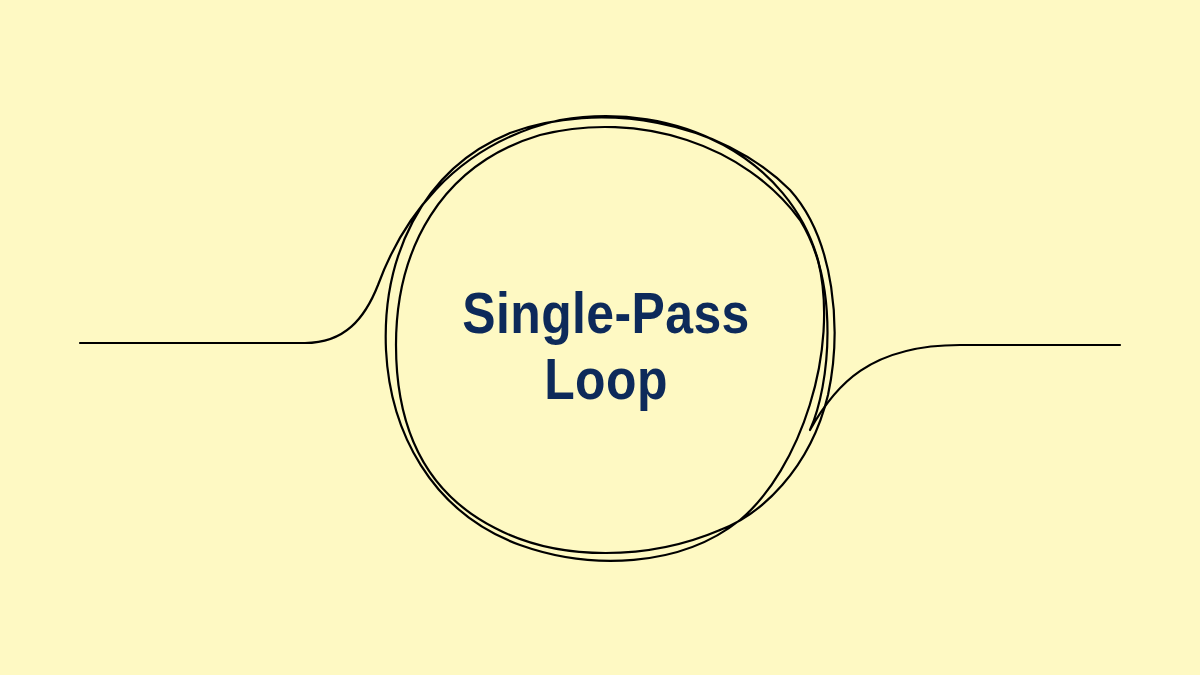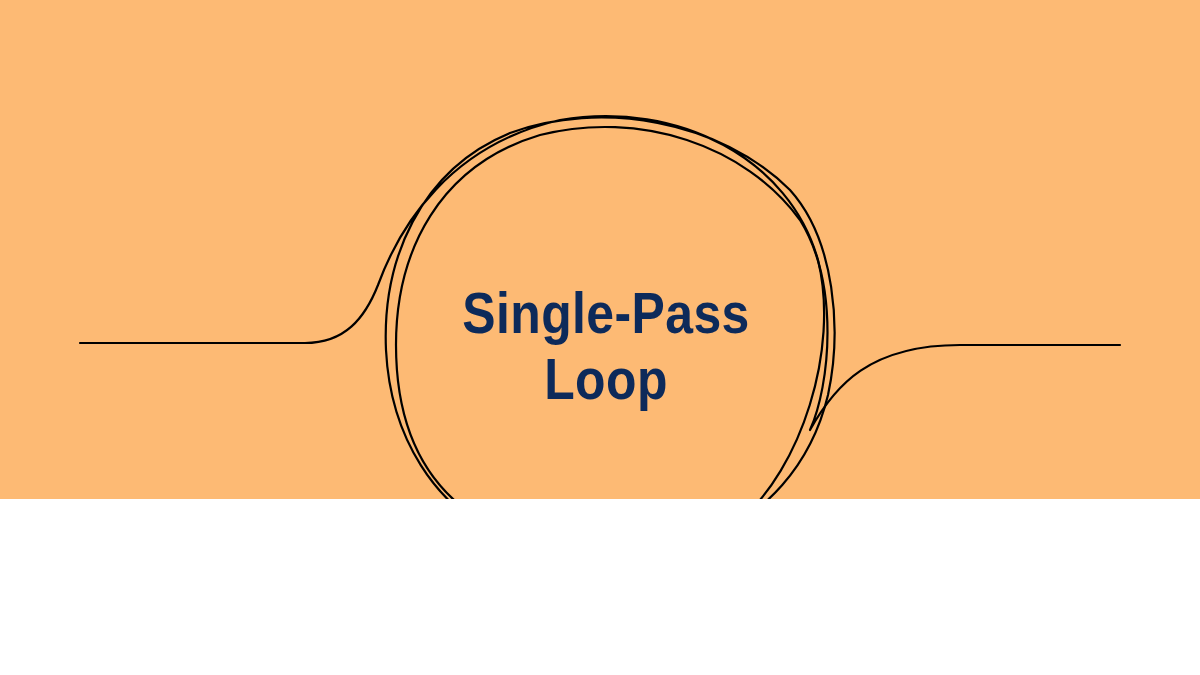--- a/index.html
+++ b/index.html
@@ -1,20 +1,20 @@
 <!DOCTYPE html>
 <html><head>
   <meta charset="utf-8">
   <style>
     html, body { margin: 0; padding: 0; background: #ffffff; }
     .canvas {
       position: relative;
       width: 1200px;
-      height: 499px;
-      background: #fdba74;
+      height: 675px;
+      background: #fef9c3;
       overflow: hidden;
     }
     .canvas svg { position: absolute; left: 0; top: 0; }
     .loop-path {
       fill: none;
       stroke: #000000;
       stroke-width: 2.2;
       stroke-linecap: round;
       stroke-linejoin: round;
     }

